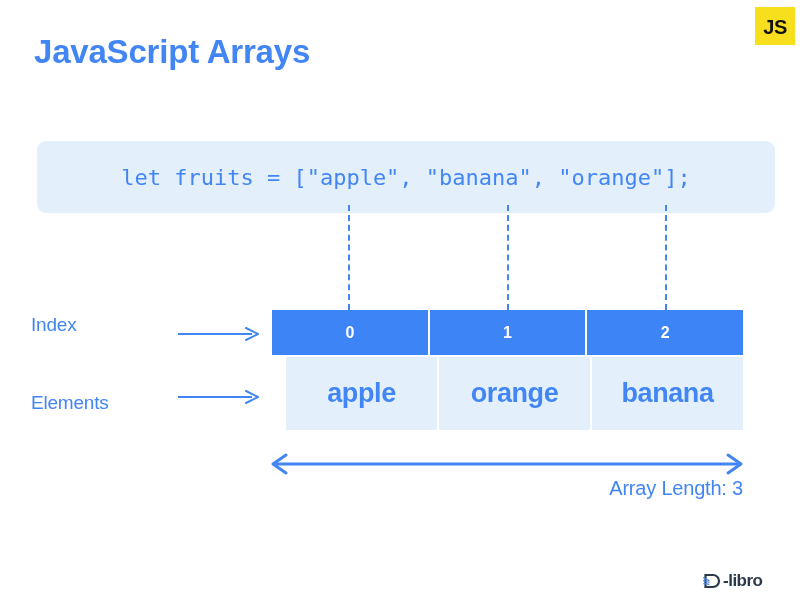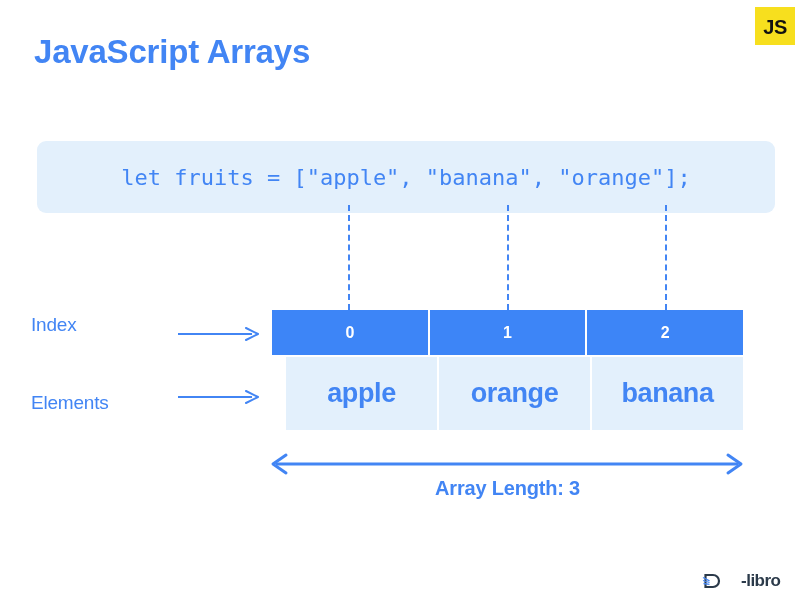--- a/index.html
+++ b/index.html
@@ -148,35 +148,35 @@
     left: 268px;
     top: 452px;
     width: 478px;
     height: 24px;
   }
   #length-label {
     position: absolute;
     left: 272px;
     top: 477px;
     width: 471px;
-    text-align: center;
+    text-align: right;
     color: #4285F4;
     font-size: 20px;
-    font-weight: bold;
+    font-weight: normal;
     letter-spacing: -0.2px;
   }
 
   
   #footer-logo {
     position: absolute;
     left: 702px;
     top: 571px;
     display: flex;
     align-items: center;
-    gap: 19px;
+    gap: 1px;
   }
   #footer-logo .logo-mark {
     width: 20px;
     height: 20px;
   }
   #footer-logo .logo-text {
     font-size: 17px;
     font-weight: bold;
     color: #2B3A4A;
     letter-spacing: -0.5px;

